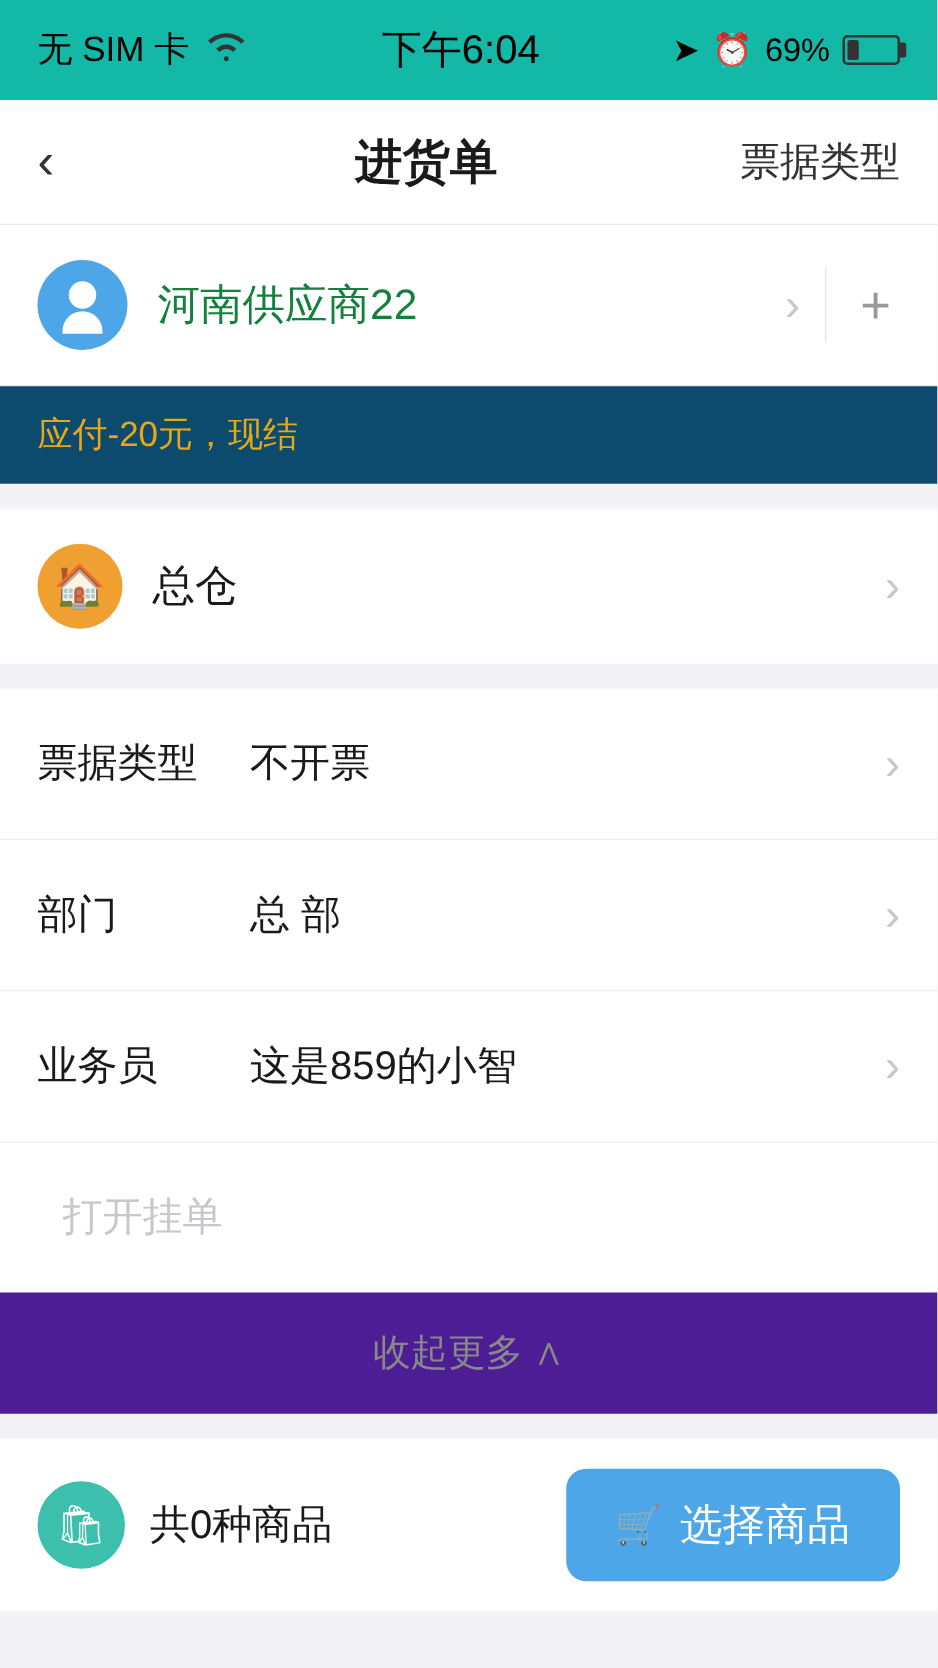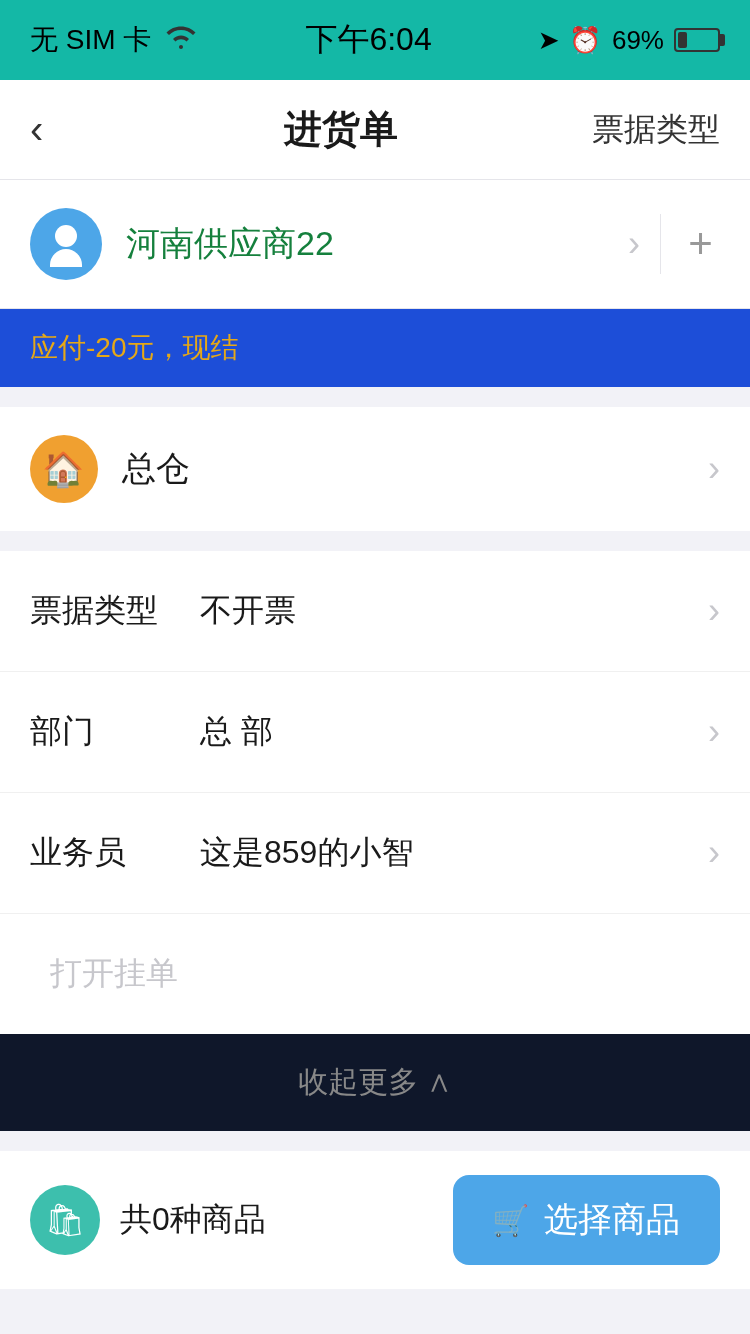--- a/index.html
+++ b/index.html
@@ -142,21 +142,21 @@
       padding-left: 20px;
     }
     .plus-icon {
       font-size: 42px;
       color: #999;
       line-height: 1;
     }
 
     
     .notice-banner {
-      background: #1d4ed8;
+      background: #0c4a6e;
       padding: 20px 30px;
       font-size: 28px;
       color: #e6a817;
     }
 
     
     .warehouse-row {
       display: flex;
       align-items: center;
       padding: 28px 30px;
@@ -217,21 +217,21 @@
     .form-chevron {
       color: #c7c7cc;
       font-size: 36px;
     }
 
     
     .collapse-row {
       display: flex;
       justify-content: center;
       align-items: center;
-      background: #0f172a;
+      background: #4c1d95;
       padding: 28px 0;
       font-size: 30px;
       color: #888;
       gap: 8px;
     }
 
     
     .bottom-bar {
       display: flex;
       align-items: center;

